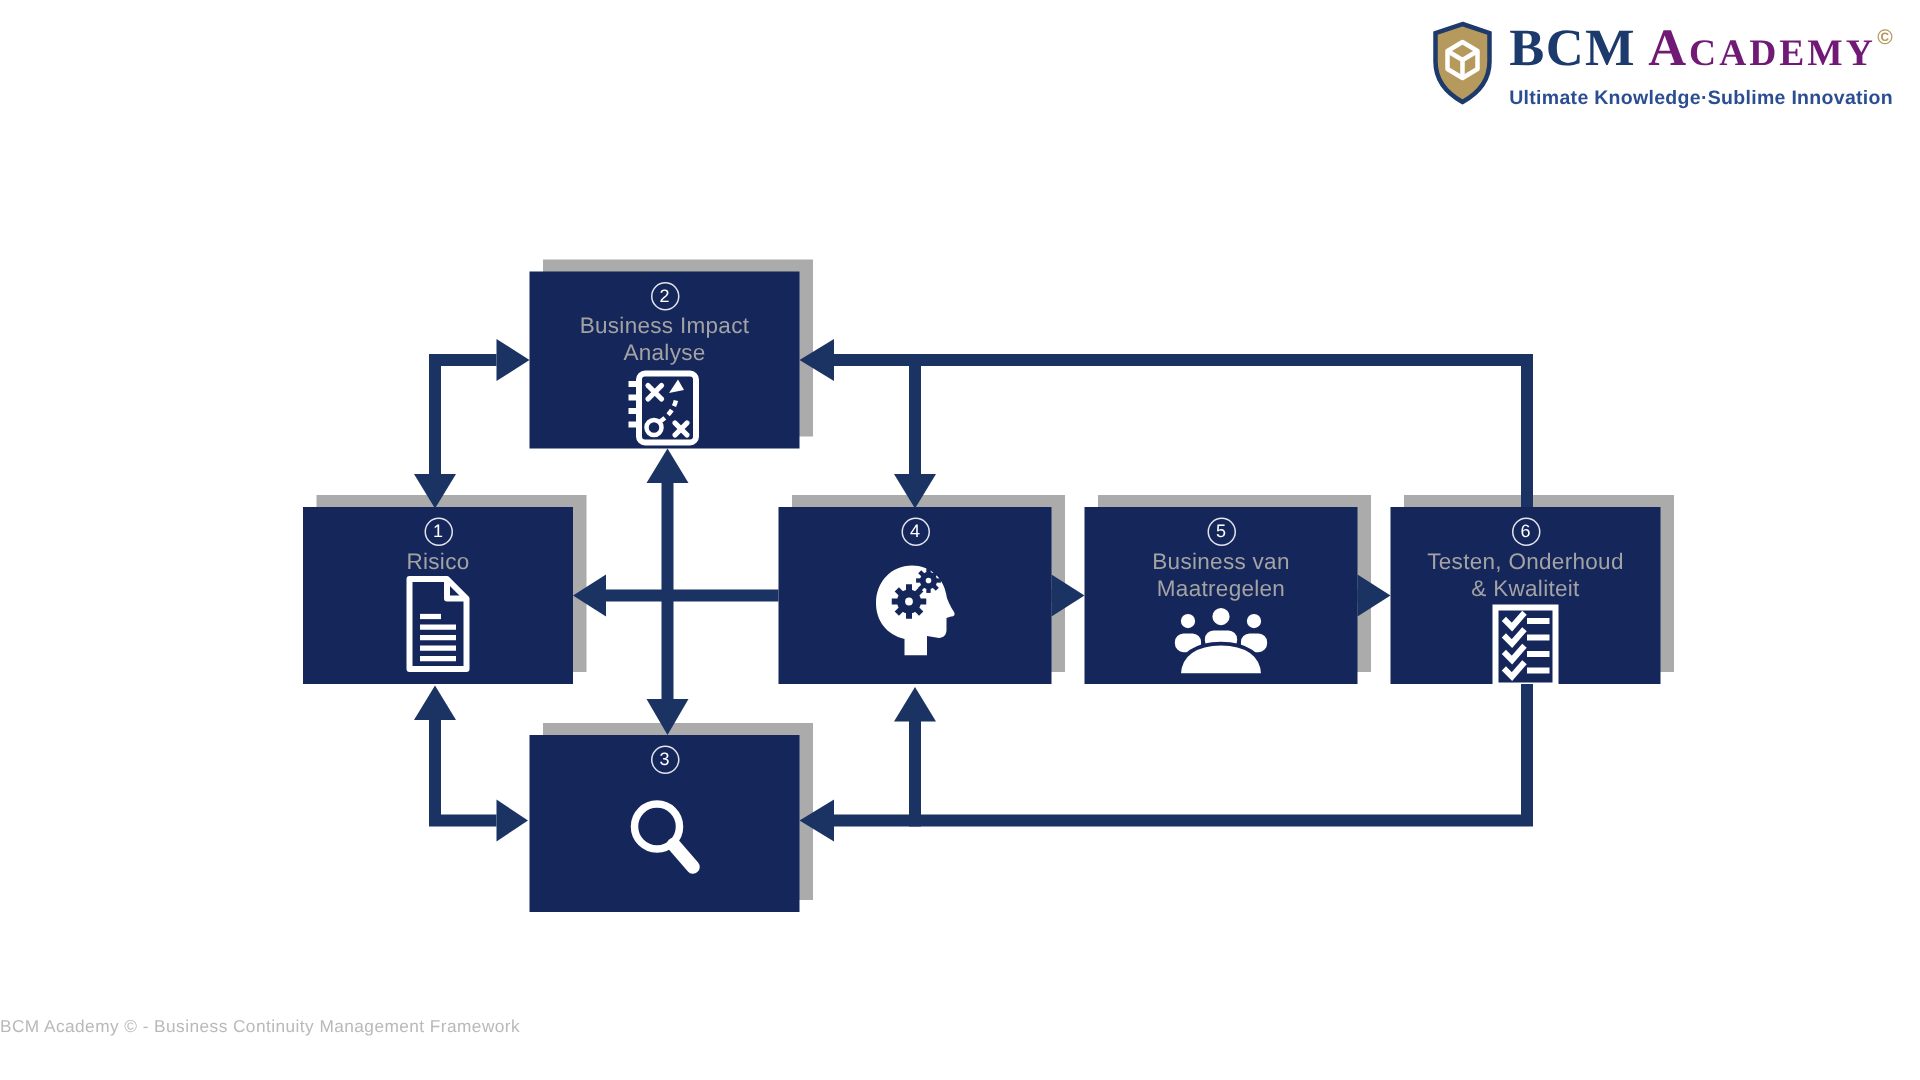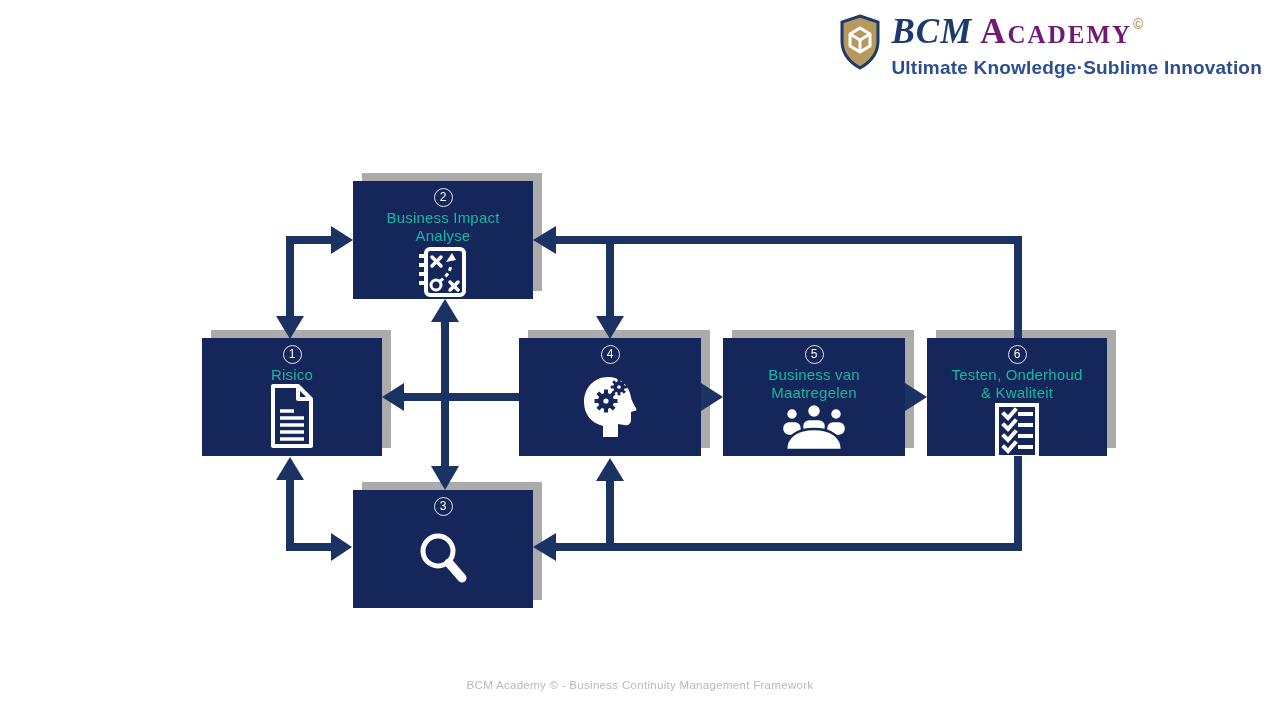--- a/index.html
+++ b/index.html
@@ -5,50 +5,50 @@
   * { margin:0; padding:0; box-sizing:border-box; }
   html,body { width:1280px; height:720px; background:#ffffff; overflow:hidden;
               font-family:"Liberation Sans", sans-serif; }
   .stage { position:relative; width:1280px; height:720px; background:#ffffff; }
 
   
   .logo { position:absolute; top:14px; right:18px; display:flex; align-items:flex-start; gap:9px; }
   .logo-text { display:flex; flex-direction:column; }
   .brand-line { display:flex; align-items:baseline; line-height:36px; white-space:nowrap;
                 font-family:"Liberation Serif", serif; font-weight:bold; }
-  .brand-bcm { font-size:35px; color:#1D3A6C; letter-spacing:1px;font-style:italic; }
+  .brand-bcm { font-size:35px; color:#1D3A6C; letter-spacing:1px; }
   .brand-academy { font-size:35px; color:#701a75; font-variant:small-caps; letter-spacing:2px; margin-left:8px; }
   .brand-copy { font-size:14px; color:#B6995D; vertical-align:super; position:relative; top:-14px; margin-left:1px;
                 font-family:"Liberation Sans", sans-serif; }
-  .tagline { font-size:19px; font-weight:bold; color:#2B4E93; letter-spacing:.2px; margin-top:1px; }
+  .tagline { font-size:13px; font-weight:bold; color:#2B4E93; letter-spacing:.2px; margin-top:1px; }
 
   
   .node { position:absolute; background:#15265A; color:#fff;
           box-shadow:9px -8px 0 #ABABAB;
           display:flex; flex-direction:column; align-items:center;
           padding:7px 6px 10px; z-index:2; }
   .node-1 { left:202px; top:338px; width:180px; height:118px; }
   .node-2 { left:353px; top:181px; width:180px; height:118px; }
   .node-3 { left:353px; top:490px; width:180px; height:118px; }
   .node-4 { left:519px; top:338px; width:182px; height:118px; }
   .node-5 { left:723px; top:338px; width:182px; height:118px; }
   .node-6 { left:927px; top:338px; width:180px; height:118px; }
   .badge { width:19px; height:19px; border:1px solid rgba(255,255,255,.88); border-radius:50%;
            font-size:12px; line-height:17px; text-align:center; color:#fff; margin-bottom:2px; flex:none; }
   .title { font-size:15px; line-height:18px; text-align:center; white-space:pre-line;
-           color:#14b8a6; letter-spacing:.2px; }
+           color:#a3a3a3; letter-spacing:.2px; }
   .icon-wrap { flex:1; display:flex; align-items:center; justify-content:center; width:100%; }
 
   
   .connectors { position:absolute; left:0; top:0; z-index:3; pointer-events:none; }
   .connectors path { stroke:#1B3363; stroke-width:8; fill:none; }
   .connectors polygon { fill:#1B3363; }
 
   
-  .footer { position:absolute; left:0; top:679px; width:1280px; text-align:center;
+  .footer { position:absolute; left:0; top:679px; width:1280px; text-align:left;
             font-size:11.5px; color:#B9B9B9; letter-spacing:.3px; }
 </style>
 </head>
 <body>
 
 <div class="stage">
 
   <div class="logo">
     <svg width="44" height="56" viewBox="0 0 44 56">
       <path d="M22,2 L40,8 V27 C40,41 31,49 22,54 C13,49 4,41 4,27 V8 Z" fill="#B6995D" stroke="#1D3A6C" stroke-width="3"></path>

